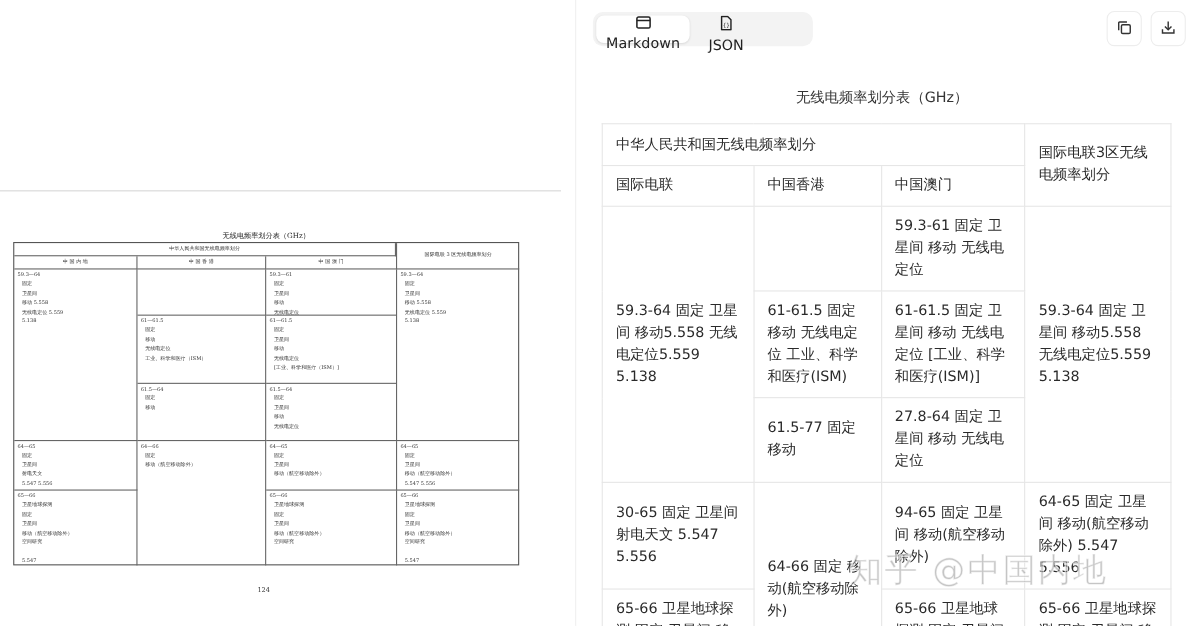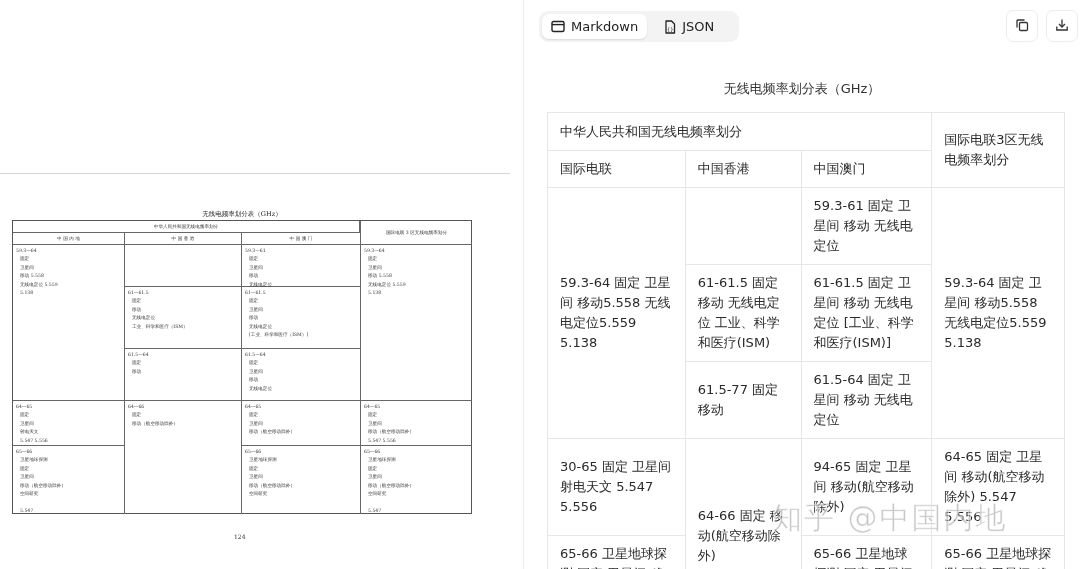--- a/index.html
+++ b/index.html
@@ -16,21 +16,21 @@
   .doc-cell .ln.first { padding-left: 0; }
   .doc-hdr { text-align: center; font-size: 4.6px; line-height: 11px; padding: 0; }
   .page-number { position: absolute; left: 234px; top: 533px; font-size: 6px; font-family: "DejaVu Serif", serif; color: #333; }
 
   
   .split { position: absolute; left: 523px; top: 0; width: 1px; height: 569px; background: #ececec; }
 
   
   .right-pane { position: absolute; left: 524px; top: 0; width: 556px; height: 569px; background: #ffffff; }
   .seg { position: absolute; left: 15px; top: 11px; height: 31px; width: 200px; background: #f3f3f3; border-radius: 9px; padding: 3px; display: flex; }
-  .seg-btn { height: 25px; border-radius: 7px; display: flex; align-items: center; gap: 6px; padding: 0 9px; font-size: 13px; color: #222; cursor: pointer; }
+  .seg-btn { height: 25px; border-radius: 7px; display: flex; align-items: center; gap: 6px; padding: 0 9px; font-size: 13px; color: #222; cursor: pointer; flex-direction: column; }
   .seg-btn.active { background: #ffffff; box-shadow: 0 1px 2px rgba(0,0,0,0.10); }
   .seg-btn svg { display: block; }
   .icon-btn { position: absolute; top: 10px; width: 32px; height: 32px; border-radius: 7px; border: 1px solid #ededed; background: #fff; display: flex; align-items: center; justify-content: center; cursor: pointer; }
 
   .md-title { position: absolute; left: 0; width: 556px; top: 80px; text-align: center; font-size: 13px; color: #333; }
 
   .md-table { position: absolute; left: 23px; top: 112px; width: 518px; border-collapse: collapse; font-size: 13px; line-height: 20px; color: #2a2a2a; }
   .md-table td { border: 1px solid #e6e6e6; padding: 8px 12px; vertical-align: middle; }
 
   .watermark { position: absolute; left: 772px; top: 498px; font-size: 30px; color: rgba(150,150,150,0.55); letter-spacing: 2px; pointer-events: none; white-space: nowrap; font-family: "DejaVu Sans", sans-serif; -webkit-text-stroke: 1px rgba(255,255,255,0.6); }
@@ -239,21 +239,21 @@
       <td></td>
       <td>59.3-61 固定 卫星间 移动 无线电定位</td>
       <td rowspan="3">59.3-64 固定 卫星间 移动5.558 无线电定位5.559 5.138</td>
     </tr>
     <tr style="height:95px;">
       <td>61-61.5 固定 移动 无线电定位 工业、科学和医疗(ISM)</td>
       <td>61-61.5 固定 卫星间 移动 无线电定位 [工业、科学和医疗(ISM)]</td>
     </tr>
     <tr style="height:55px;">
       <td>61.5-77 固定 移动</td>
-      <td>61.5-64 固定 卫星间 移动 无线电定位</td>
+      <td>27.8-64 固定 卫星间 移动 无线电定位</td>
     </tr>
     <tr style="height:75px;">
       <td>30-65 固定 卫星间 射电天文 5.547 5.556</td>
       <td rowspan="2">64-66 固定 移动(航空移动除外)</td>
       <td>94-65 固定 卫星间 移动(航空移动除外)</td>
       <td>64-65 固定 卫星间 移动(航空移动除外) 5.547 5.556</td>
     </tr>
     <tr style="height:95px;">
       <td>65-66 卫星地球探测 固定 卫星间 移动(航空移动除外) 空间研究 5.547</td>
       <td>65-66 卫星地球探测 固定 卫星间 移动(航空移动除外) 空间研究</td>

